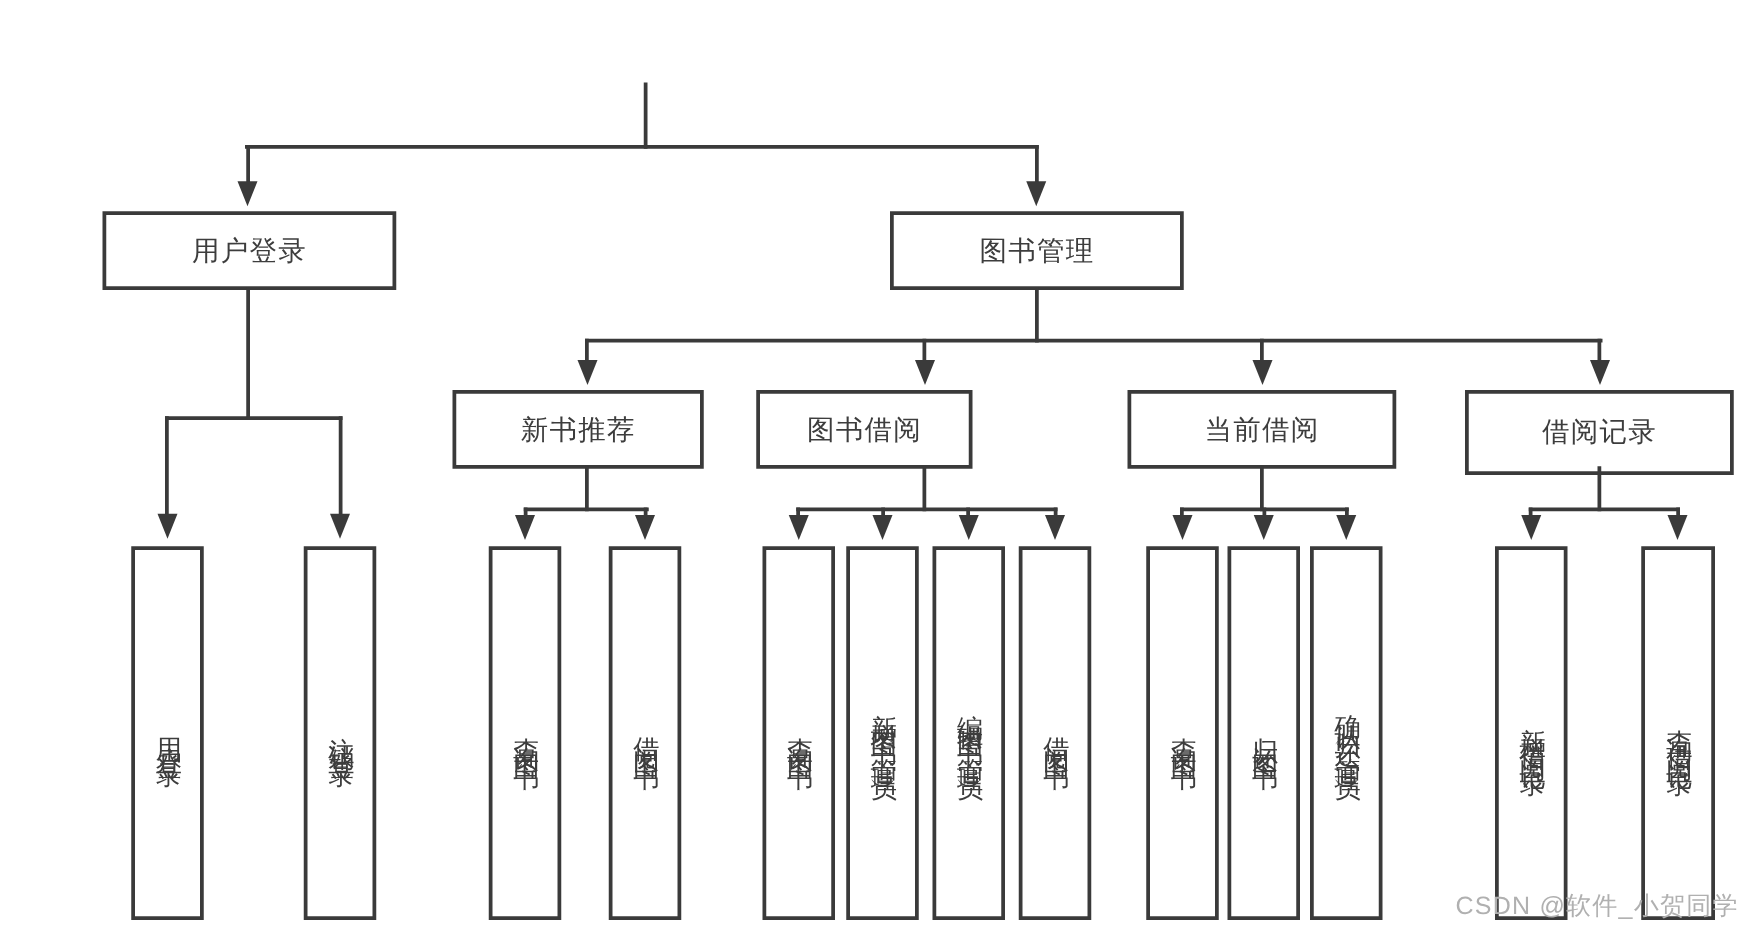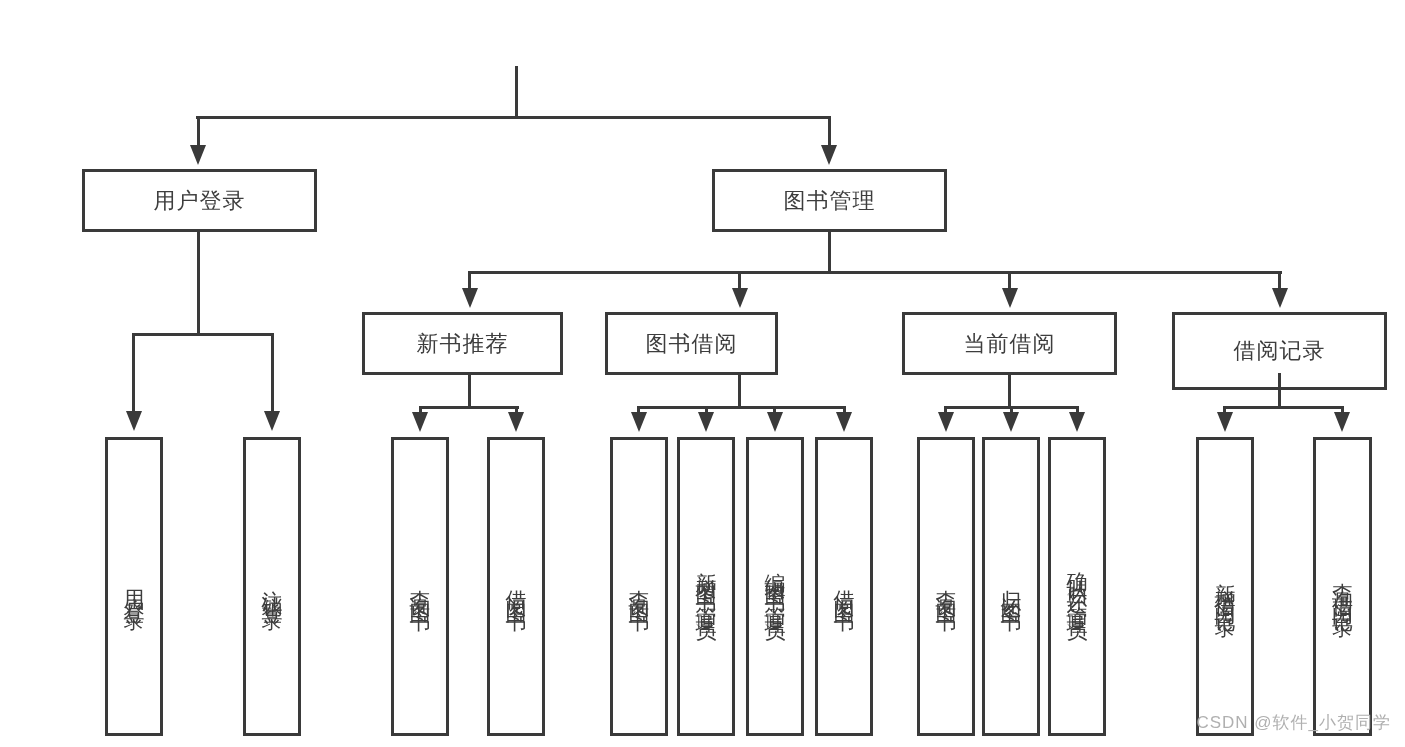--- a/index.html
+++ b/index.html
@@ -45,21 +45,21 @@
     width: 0; height: 0;
     border-left: 8px solid transparent;
     border-right: 8px solid transparent;
     border-top: 20px solid var(--line, #3a3a3a);
   }
 
   .watermark {
     position: absolute;
     top: 711px;
     right: 14px;
-    font-size: 17px;
+    font-size: 20px;
     letter-spacing: 1px;
     color: var(--watermark, #b0b0b0);
     z-index: 10;
     white-space: nowrap;
   }
 </style>
 </head>
 <body style="--line: #3a3a3a; --text: #3d3d3d; --watermark: #b0b0b0; --background: #ffffff;">
 
 <div id="canvas">
@@ -89,21 +89,21 @@
   <div class="vline" style="left:738px; top:271px; height:20px;"></div>
   <div class="arrow" style="left:732px; top:288px;"></div>
   <div class="vline" style="left:1008px; top:271px; height:20px;"></div>
   <div class="arrow" style="left:1002px; top:288px;"></div>
   <div class="vline" style="left:1278px; top:271px; height:20px;"></div>
   <div class="arrow" style="left:1272px; top:288px;"></div>
 
   <div class="box" style="left:362px; top:312px; width:201px; height:63px;">新书推荐</div>
   <div class="box" style="left:605px; top:312px; width:173px; height:63px;">图书借阅</div>
   <div class="box" style="left:902px; top:312px; width:215px; height:63px;">当前借阅</div>
-  <div class="box" style="left:1172px; top:312px; width:215px; height:78px;">借阅记录</div>
+  <div class="box" style="left:1172px; top:312px; width:215px; height:68px;">借阅记录</div>
 
   <div class="vline" style="left:468px; top:373px; height:36px;"></div>
   <div class="hline" style="left:419px; top:406px; width:100px;"></div>
   <div class="vline" style="left:419px; top:406px; height:8px;"></div>
   <div class="arrow" style="left:412px; top:412px;"></div>
   <div class="vline" style="left:515px; top:406px; height:8px;"></div>
   <div class="arrow" style="left:508px; top:412px;"></div>
 
   <div class="vline" style="left:738px; top:373px; height:36px;"></div>
   <div class="hline" style="left:637px; top:406px; width:209px;"></div>

